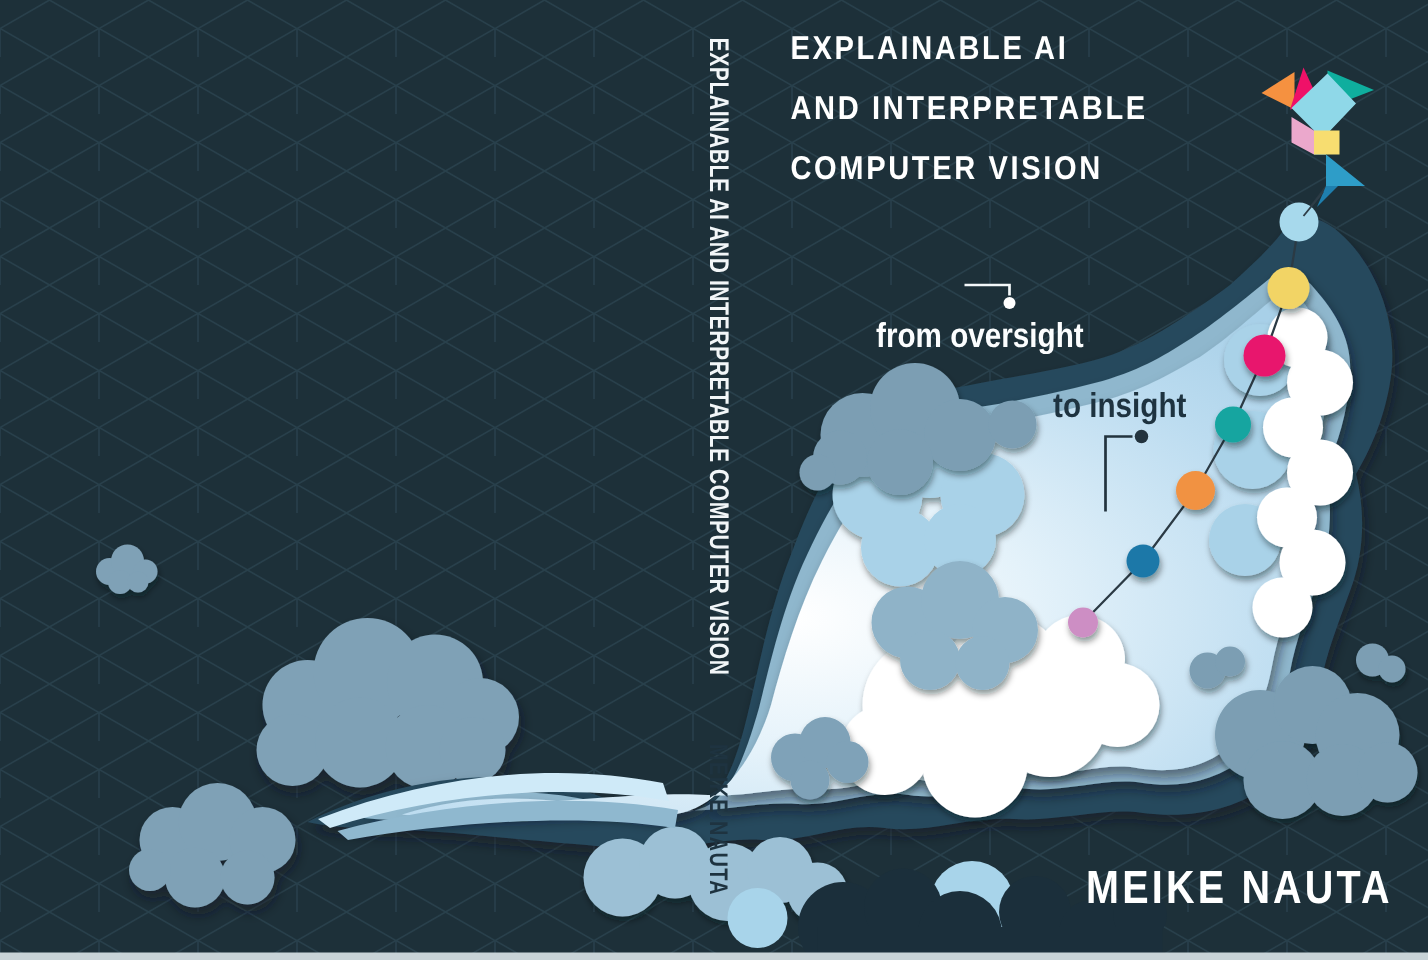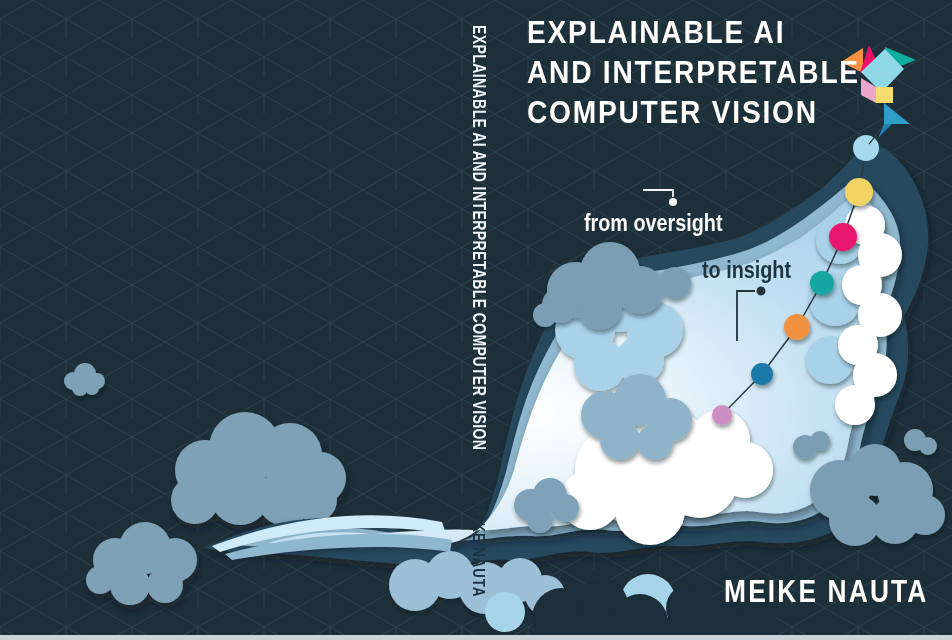--- a/index.html
+++ b/index.html
@@ -1,20 +1,20 @@
 <!DOCTYPE html>
 <html><head>
 <meta charset="utf-8">
 <style>
   html,body{margin:0;padding:0;background:#10222b;}
   #cover{position:relative;width:952px;height:640px;overflow:hidden;
          font-family:"Liberation Sans",sans-serif;background:#1d3039;}
   #cover svg{position:absolute;left:0;top:0;}
   .txt{position:absolute;white-space:nowrap;}
-  .title{left:527px;top:12px;color:#fff;font-size:32px;font-weight:700;
+  .title{left:527px;top:12px;color:#fff;font-size:22px;font-weight:700;
          line-height:40px;letter-spacing:2px;}
   .title .ln{display:block;transform:scaleX(.88);transform-origin:0 0;}
   .spine{height:18px;line-height:18px;transform-origin:0 0;transform:rotate(90deg);
          font-weight:700;}
   .spine .inner{display:inline-block;transform:scaleX(.78);transform-origin:0 0;}
   .spine-title{left:488px;top:25px;color:#f2f6f8;font-size:18px;letter-spacing:.5px;}
   .spine-author{left:487px;top:496px;color:#1e3340;font-size:17px;letter-spacing:1.2px;}
   .tag{font-size:23px;font-weight:700;transform:scaleX(.86);transform-origin:0 0;}
   .tag-from{left:584px;top:210px;color:#fbfdfe;}
   .tag-to{left:702px;top:257px;color:#1e3340;}

